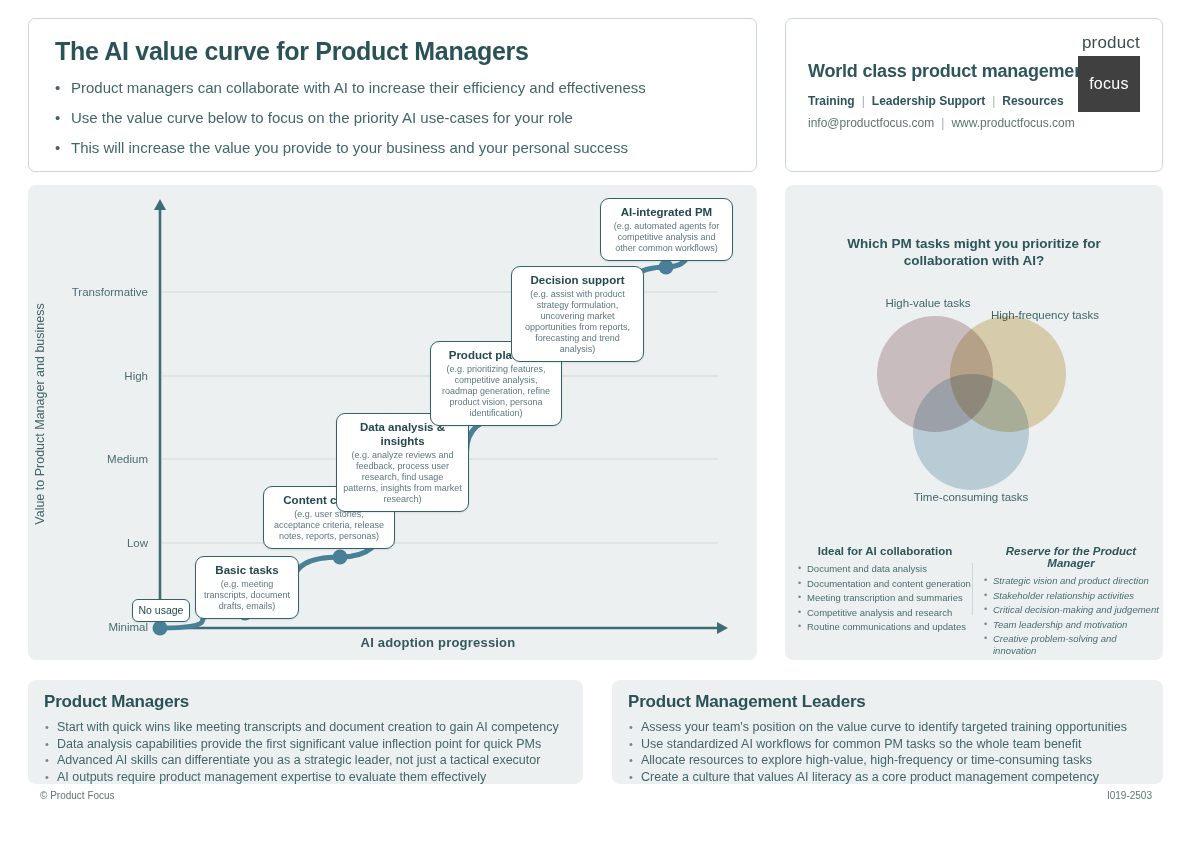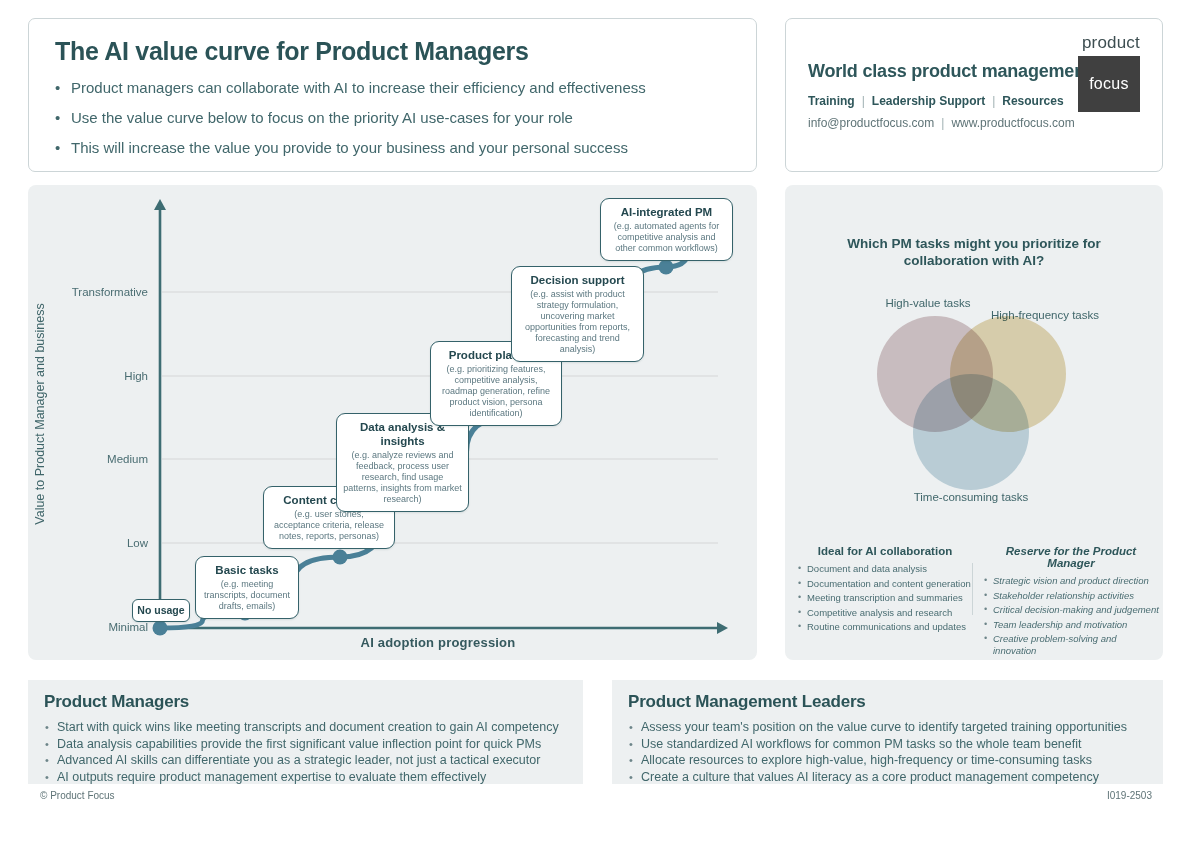--- a/index.html
+++ b/index.html
@@ -49,21 +49,21 @@
     position:absolute; left:160px; top:450px; width:500px; text-align:center;
     font-size:13px; color:#35595e; font-weight:bold; letter-spacing:0.2px;
   }
   .callout {
     position:absolute; background:#ffffff; border:1.6px solid #35626a; border-radius:9px;
     padding:6px 6px; text-align:center; box-shadow:0 1px 2px rgba(40,70,75,0.12);
   }
   .callout .ct { font-size:11.5px; font-weight:bold; color:#24484f; line-height:14px; }
   .callout .cd { font-size:9px; color:#5c7880; line-height:11px; margin-top:2px; }
   #callout-no-usage { left:104px; top:414px; width:58px; height:23px; padding:3px 2px; border-radius:6px; }
-  #callout-no-usage .ct { font-size:10.5px; font-weight:bold; color:#24484f; }
+  #callout-no-usage .ct { font-size:10.5px; font-weight:normal; color:#24484f; }
   #callout-basic     { left:167px; top:371px; width:104px; }
   #callout-content   { left:235px; top:301px; width:132px; }
   #callout-data      { left:308px; top:228px; width:133px; }
   #callout-planning  { left:402px; top:156px; width:132px; }
   #callout-decision  { left:483px; top:81px;  width:133px; }
   #callout-ai        { left:572px; top:13px;  width:133px; }
 
   
   #venn-panel { left:785px; top:185px; width:378px; height:475px; }
   #venn-heading {
@@ -84,21 +84,21 @@
 
   .list-col { position:absolute; top:360px; width:176px; }
   #ideal-col   { left:12px; }
   #reserve-col { left:198px;font-style:italic; }
   .list-heading { font-size:11.5px; font-weight:bold; color:#2e565a; text-align:center; margin-bottom:6px; }
   .list-item { position:relative; padding-left:10px; font-size:9.5px; color:#4a6d72; line-height:11.5px; margin-bottom:3px; }
   .list-item::before { content:"•"; position:absolute; left:1px; font-size:9px; color:#6d8589; }
   #list-divider { position:absolute; left:187px; top:378px; height:52px; width:1px; background:#ccd5d7; }
 
   
-  .bottom-box { position:absolute; top:680px; background:#edf0f1; border-radius:0; padding:12px 16px 10px 16px; }
+  .bottom-box { position:absolute; top:680px; background:#edf0f1; border-radius:8px; padding:12px 16px 10px 16px; }
   #pm-box { left:28px; width:555px; height:104px; }
   #leaders-box { left:612px; width:551px; height:104px; }
   .bottom-heading { font-size:17px; font-weight:bold; color:#2b5357; letter-spacing:-0.2px; margin-bottom:7px; }
   .bottom-bullet { position:relative; padding-left:13px; font-size:12.5px; color:#41676b; line-height:16.5px; }
   .bottom-bullet::before { content:"•"; position:absolute; left:1px; font-size:11px; color:#6d8589; }
 
   
   #footer-left  { position:absolute; left:40px;  top:790px; font-size:10px; color:#5f7477; }
   #footer-right { position:absolute; right:39px; top:790px; font-size:10px; color:#5f7477; }
 </style>

